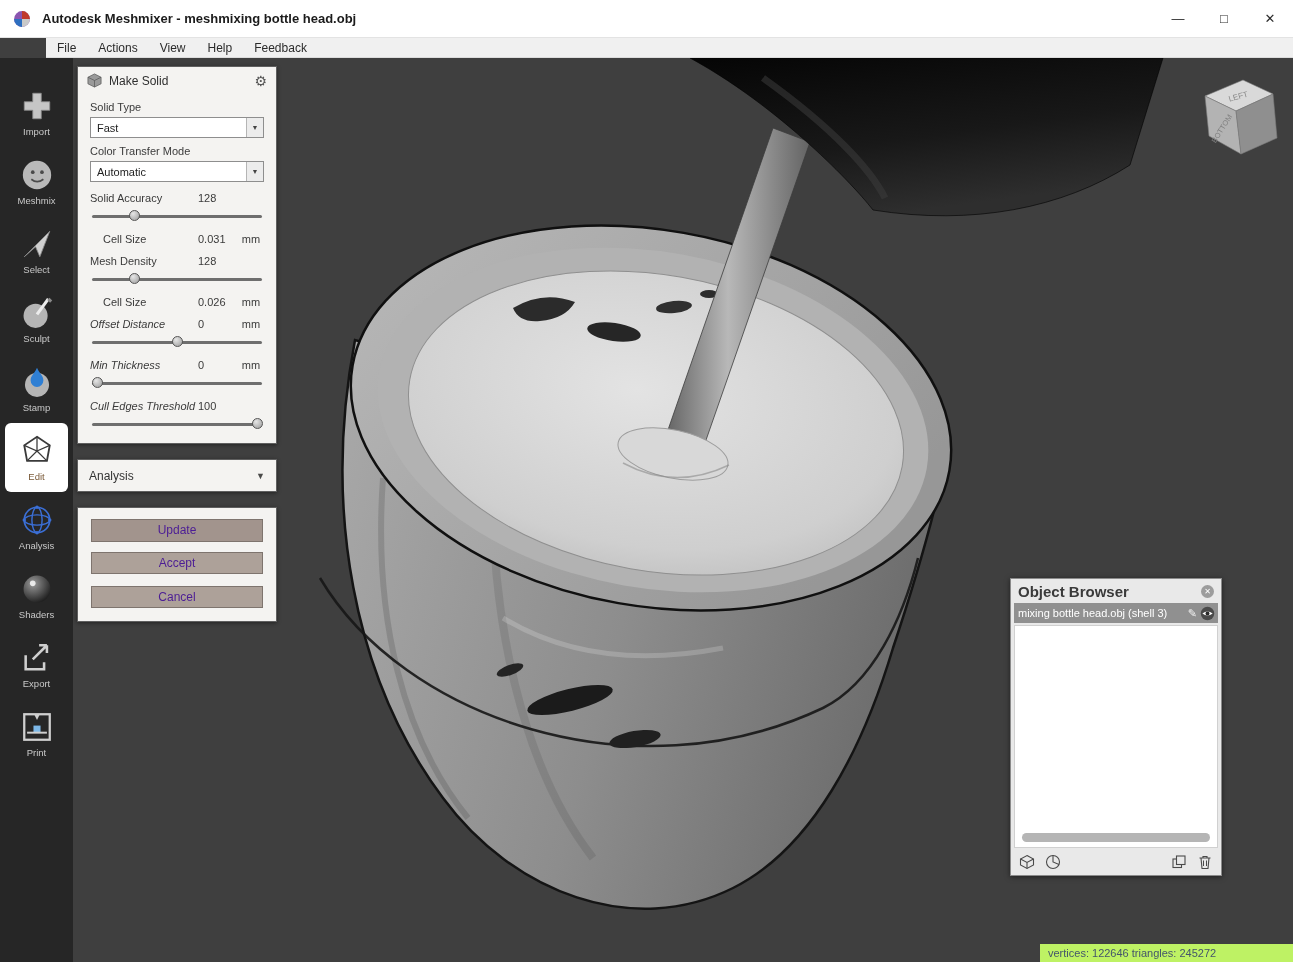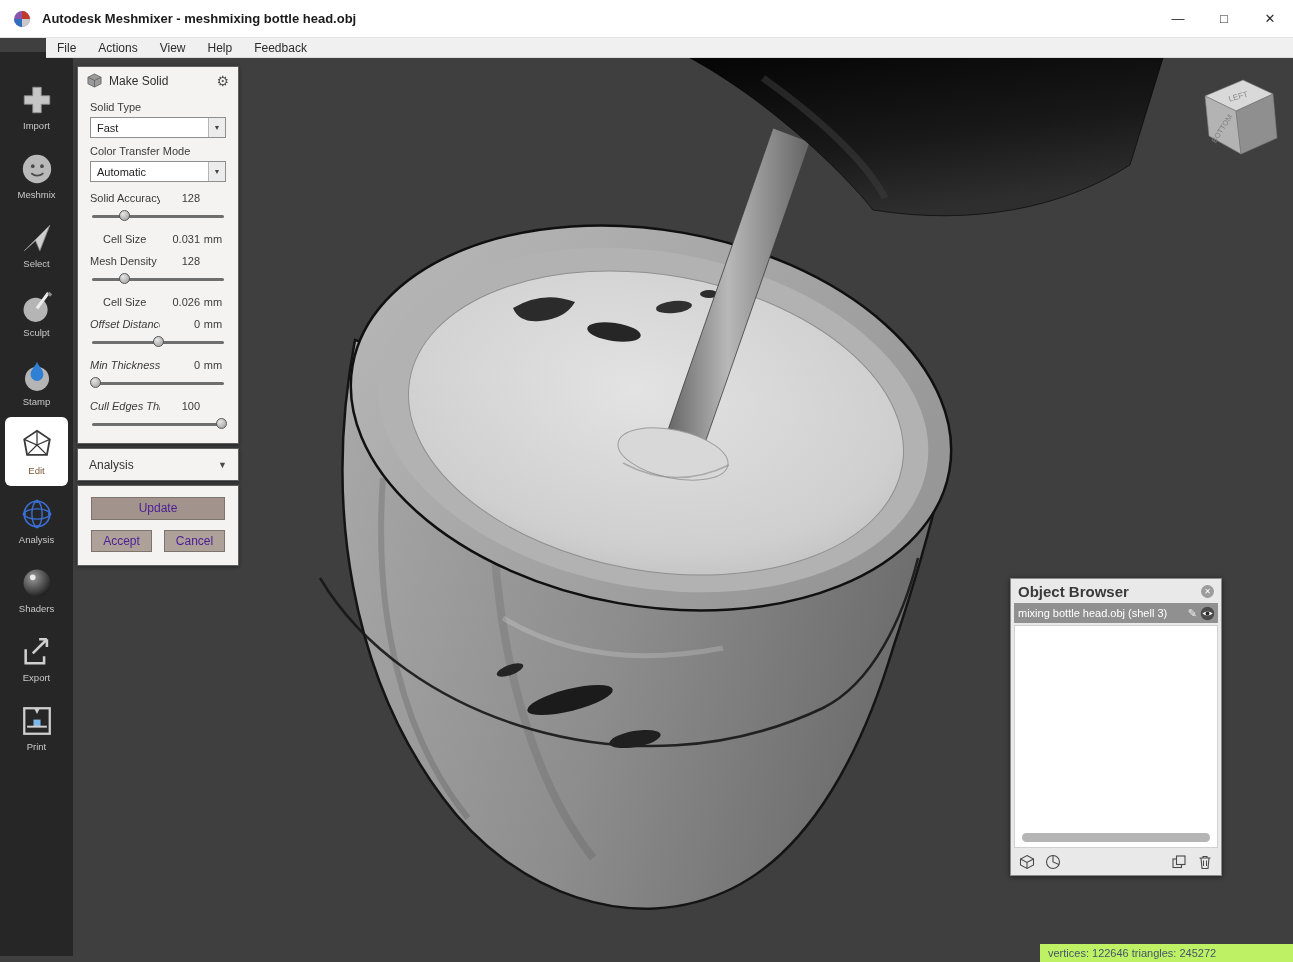--- a/index.html
+++ b/index.html
@@ -14,67 +14,67 @@
   .win-controls { margin-left:auto; display:flex; height:100%; }
   .win-btn { width:46px; height:100%; display:flex; align-items:center; justify-content:center;
     font-size:13px; color:#2b2b2b; cursor:default; }
 
   
   .menubar { position:absolute; left:0; top:38px; width:1293px; height:20px;
     background:#f0f0f0; border-bottom:1px solid #dcdcdc; display:flex; align-items:center; z-index:50;margin-left:46px; }
   .menu-item { font-size:12px; color:#2b2b2b; padding:0 11px; line-height:20px; }
 
   
-  .toolsidebar { position:absolute; left:0; top:52px; width:73px; height:904px;
+  .toolsidebar { position:absolute; left:0; top:58px; width:73px; height:904px;
     background:#262626; z-index:40; padding-top:20px; }
   .tool-item { width:73px; height:69px; display:flex; flex-direction:column;
     align-items:center; justify-content:center; gap:3px; }
   .tool-item .tlabel { font-size:9.5px; color:#c9c9c9; }
   .tool-item.active { width:63px; margin-left:5px; border-radius:6px; background:#ffffff; }
   .tool-item.active .tlabel { color:#7a5a38; }
   .ticon { width:34px; height:34px; display:block; }
 
   
   .viewport { position:absolute; left:73px; top:58px; width:1220px; height:904px;
     background:#3f3f3f; }
   .scene { position:absolute; left:0; top:0; }
 
   
-  .make-solid-wrap { position:absolute; left:77px; top:66px; width:162px;
-    display:flex; flex-direction:column; gap:4px; z-index:60; }
+  .make-solid-wrap { position:absolute; left:77px; top:66px; width:200px;
+    display:flex; flex-direction:column; gap:15px; z-index:60; }
   .ms-box { background:#f4f3f1; border:1px solid #5f5f5f; box-shadow:0 1px 4px rgba(0,0,0,.45); }
   .ms-header { display:flex; align-items:center; height:27px; padding:0 9px; }
   .ms-header .htitle { font-size:12px; color:#2e2e2e; margin-left:7px; flex:1; }
   .ms-header .gear { font-size:14px; color:#555; }
   .ms-field-label { font-size:11px; color:#3b3b3b; margin:7px 12px 4px; }
   .ms-select { margin:0 12px 5px; height:21px; background:#ffffff; border:1px solid #8e8e8e;
     display:flex; align-items:center; font-size:11px; color:#222; }
   .ms-select .selval { flex:1; padding-left:6px; }
   .ms-select .sel-arrow { width:17px; height:19px; background:#ececec; border-left:1px solid #b5b5b5;
     display:flex; align-items:center; justify-content:center; font-size:7px; color:#444; }
   .ms-row { display:flex; align-items:center; margin:10px 12px 0; font-size:11px; color:#3a3a3a; }
   .ms-row .ms-label { flex:1; white-space:nowrap; overflow:hidden; }
-  .ms-row .ms-value { width:40px; text-align:right; }
+  .ms-row .ms-value { width:40px; }
   .ms-row .ms-unit { width:26px; text-align:center; }
   .ms-row.indent .ms-label { padding-left:13px; }
   .ms-row.italic .ms-label { font-style:italic; }
   .ms-slider { position:relative; height:14px; margin:5px 12px 0; }
   .ms-slider .track { position:absolute; left:2px; right:2px; top:6px; height:3px;
     background:#6e6e6e; border-radius:2px; }
   .ms-slider .handle { position:absolute; top:1px; width:11px; height:11px; border-radius:50%;
     background:radial-gradient(circle at 35% 30%, #e6e6e6, #9a9a9a); border:1px solid #555; }
   .ms-main { padding-bottom:12px; }
   .ms-advanced { height:33px; display:flex; align-items:center; padding:0 11px; }
   .ms-advanced .adv-label { flex:1; font-size:12px; color:#333; }
   .ms-advanced .adv-arrow { font-size:9px; color:#4a4a4a; }
   .ms-buttons { padding:11px 13px 13px; }
   .btn { display:block; border:1px solid #7e746e; color:#4c1d95; font-size:12px;
     text-align:center; font-family:"Liberation Sans",sans-serif; }
   .btn-update { width:100%; height:23px; line-height:21px; background:#a2948d; margin-bottom:10px; }
-  .btn-row { display:flex; gap:12px; }
+  .btn-row { display:flex; gap:12px;flex-direction:column; }
   .btn-half { flex:1; height:22px; line-height:20px; background:#ada199; }
 
   
   .object-browser { position:absolute; left:1010px; top:578px; width:212px; height:298px;
     background:#e9e9e9; border:1px solid #8a8a8a; box-shadow:0 1px 5px rgba(0,0,0,.5);
     display:flex; flex-direction:column; z-index:60; }
   .ob-header { height:24px; display:flex; align-items:center; padding:0 7px; }
   .ob-title { font-size:15px; font-weight:bold; color:#3a3a3a; flex:1; }
   .ob-close { width:13px; height:13px; border-radius:50%; background:#9c9c9c; color:#fff;
     font-size:8px; display:flex; align-items:center; justify-content:center; }

